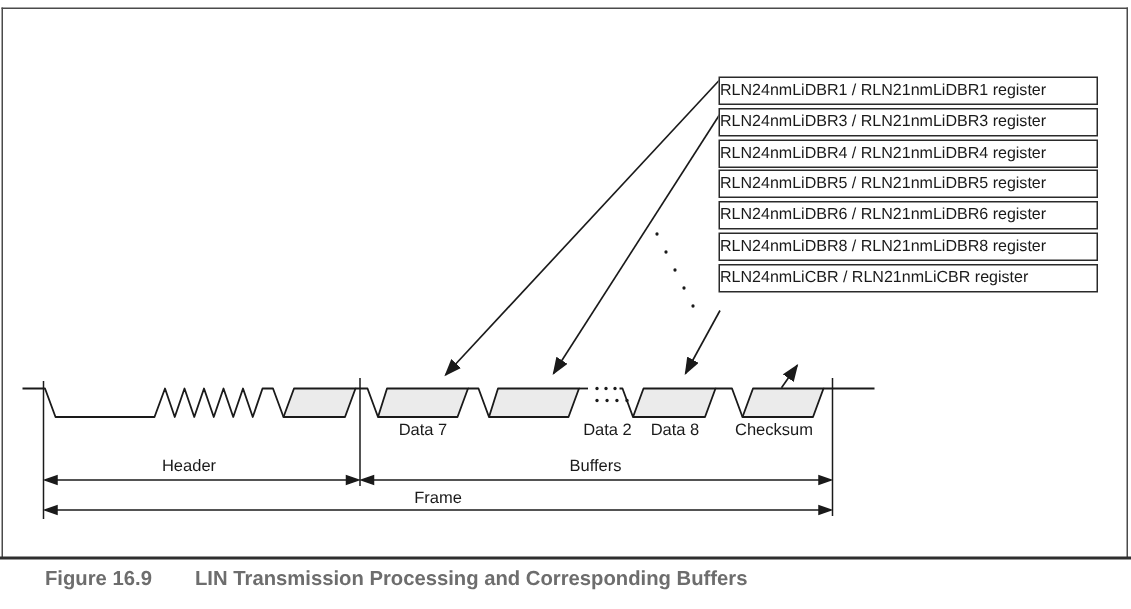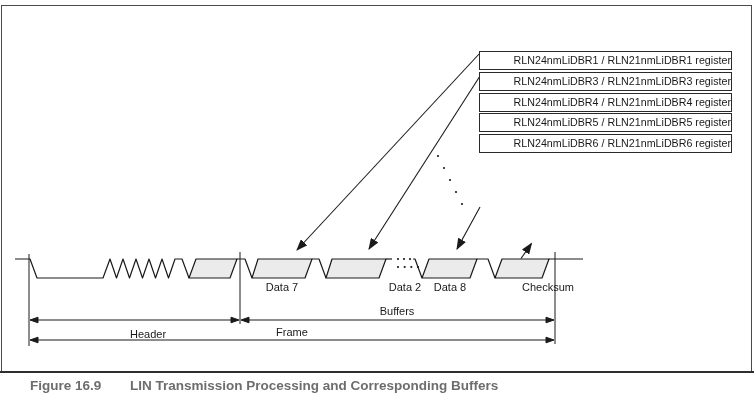--- a/index.html
+++ b/index.html
@@ -15,21 +15,21 @@
 
   svg{position:absolute;left:0;top:0;}
 
   .lbl{position:absolute;font-size:11px;line-height:12px;white-space:nowrap;color:#1a1a1a;}
   .ctr{transform:translateX(-50%);}
 
   .buffers-label{position:absolute;left:483px;top:31px;font-size:11px;color:#1a1a1a;margin-top:42px;}
   .registers{position:absolute;left:479px;top:51px;width:253px;display:flex;flex-direction:column;gap:1.8px;}
   .reg-row{
     box-sizing:border-box;height:19px;border:1px solid #2a2a2a;background:#ffffff;
-    font-size:10.7px;line-height:16.5px;text-align:right;white-space:nowrap;overflow:hidden;
+    font-size:10.7px;line-height:16.5px;text-align:left;white-space:nowrap;overflow:hidden;
   }
 
   .caption{position:absolute;left:3px;top:378px;font-size:13.5px;font-weight:bold;color:#6d6d6d;white-space:nowrap;}
   .caption .fig-num{display:inline-block;width:100px;padding-left:27px;}
 </style>
 </head>
 <body>
 
 <div class="stage">
 
@@ -108,28 +108,30 @@
     </g>
   </svg>
 
   <div class="buffers-label">Buffers</div>
   <div class="registers">
     <div class="reg-row">RLN24nmLiDBR1 / RLN21nmLiDBR1 register</div>
     <div class="reg-row">RLN24nmLiDBR3 / RLN21nmLiDBR3 register</div>
     <div class="reg-row">RLN24nmLiDBR4 / RLN21nmLiDBR4 register</div>
     <div class="reg-row">RLN24nmLiDBR5 / RLN21nmLiDBR5 register</div>
     <div class="reg-row">RLN24nmLiDBR6 / RLN21nmLiDBR6 register</div>
+    <div class="reg-row">RLN24nmLiDBR8 / RLN21nmLiDBR8 register</div>
+    <div class="reg-row">RLN24nmLiCBR / RLN21nmLiCBR register</div>
   </div>
 
   <div class="lbl ctr" style="left:282px;top:281px;">Data 7</div>
   <div class="lbl ctr" style="left:357px;top:281px;margin-left:48px;">Data 2</div>
   <div class="lbl ctr" style="left:450px;top:281px;">Data 8</div>
-  <div class="lbl ctr" style="left:548px;top:281px;">Checksum</div>
+  <div class="lbl ctr" style="left:516px;top:281px;">Checksum</div>
 
-  <div class="lbl ctr" style="left:148px;top:305px;margin-top:23px;">Header</div>
+  <div class="lbl ctr" style="left:126px;top:305px;">Header</div>
   <div class="lbl ctr" style="left:397px;top:305px;">Buffers</div>
   <div class="lbl ctr" style="left:292px;top:326px;">Frame</div>
 
   <div class="bottom-rule"></div>
   <div class="caption">
     <span class="fig-num">Figure 16.9</span><span>LIN Transmission Processing and Corresponding Buffers</span>
   </div>
 
 </div>
 

